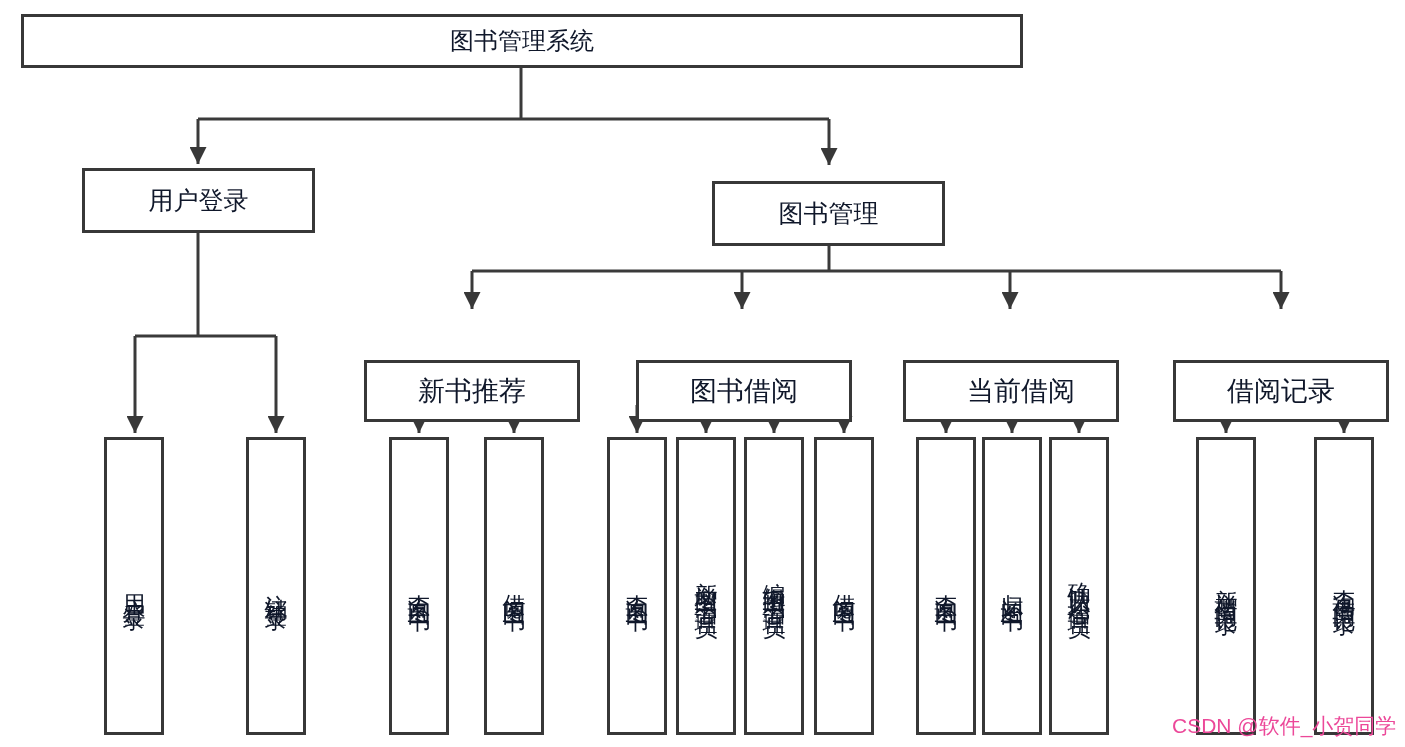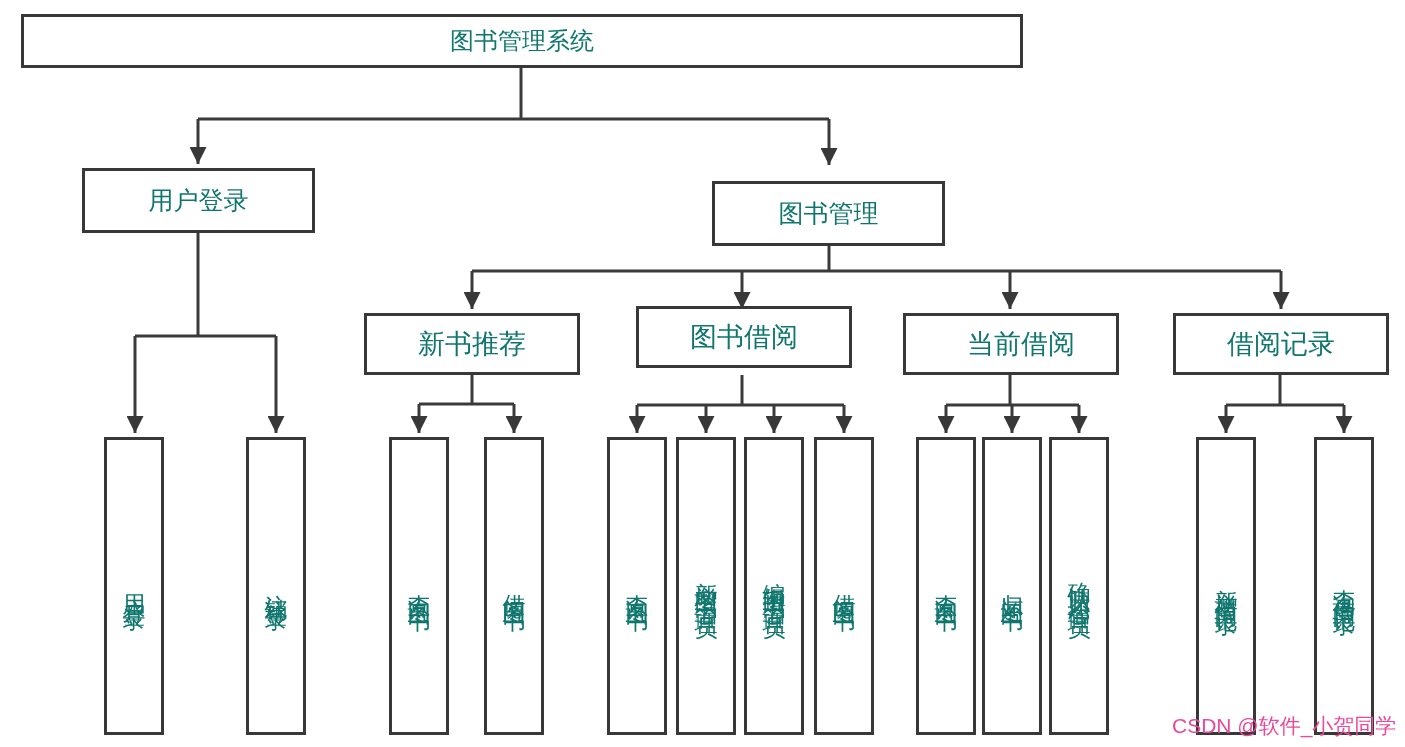--- a/index.html
+++ b/index.html
@@ -12,27 +12,27 @@
     overflow:hidden;
   }
   .node{
     position:absolute;
     background:#ffffff;
     border:3px solid #383838;
     box-sizing:border-box;
     display:flex;
     align-items:center;
     justify-content:center;
-    color:#0f766e;
+    color:#0f172a;
     white-space:nowrap;
     z-index:2;
   }
   .node.root{left:21px;top:14px;width:1002px;height:54px;font-size:24px;}
   .node.lvl2{height:65px;width:233px;font-size:25px;}
-  .node.lvl3{height:62px;width:216px;font-size:27px;}
+  .node.lvl3{height:62px;width:216px;font-size:27px;margin-top:47px;}
   .node.leaf{
     top:437px;height:298px;width:60px;font-size:23px;
   }
   .leaf .vtext{
     writing-mode:vertical-rl;
     text-orientation:mixed;
     letter-spacing:5px;
     line-height:1;
     max-height:292px;
   }
@@ -102,21 +102,21 @@
       <path d="M1344,405 V433" marker-end="url(#arrow)"></path>
     </g>
   </svg>
 
   <div class="node root">图书管理系统</div>
 
   <div class="node lvl2" style="left:82px;top:168px;">用户登录</div>
   <div class="node lvl2" style="left:712px;top:169px;margin-top:12px;">图书管理</div>
 
   <div class="node lvl3" style="left:364px;top:313px;">新书推荐</div>
-  <div class="node lvl3" style="left:636px;top:306px;">图书借阅</div>
+  <div class="node lvl3" style="left:636px;top:313px;">图书借阅</div>
   <div class="node lvl3" style="left:903px;top:313px;padding-left:20px;">当前借阅</div>
   <div class="node lvl3" style="left:1173px;top:313px;">借阅记录</div>
 
   <div class="node leaf" style="left:104px;">
     <span class="vtext">用户登录</span>
   </div>
   <div class="node leaf" style="left:246px;">
     <span class="vtext">注销登录</span>
   </div>
 

